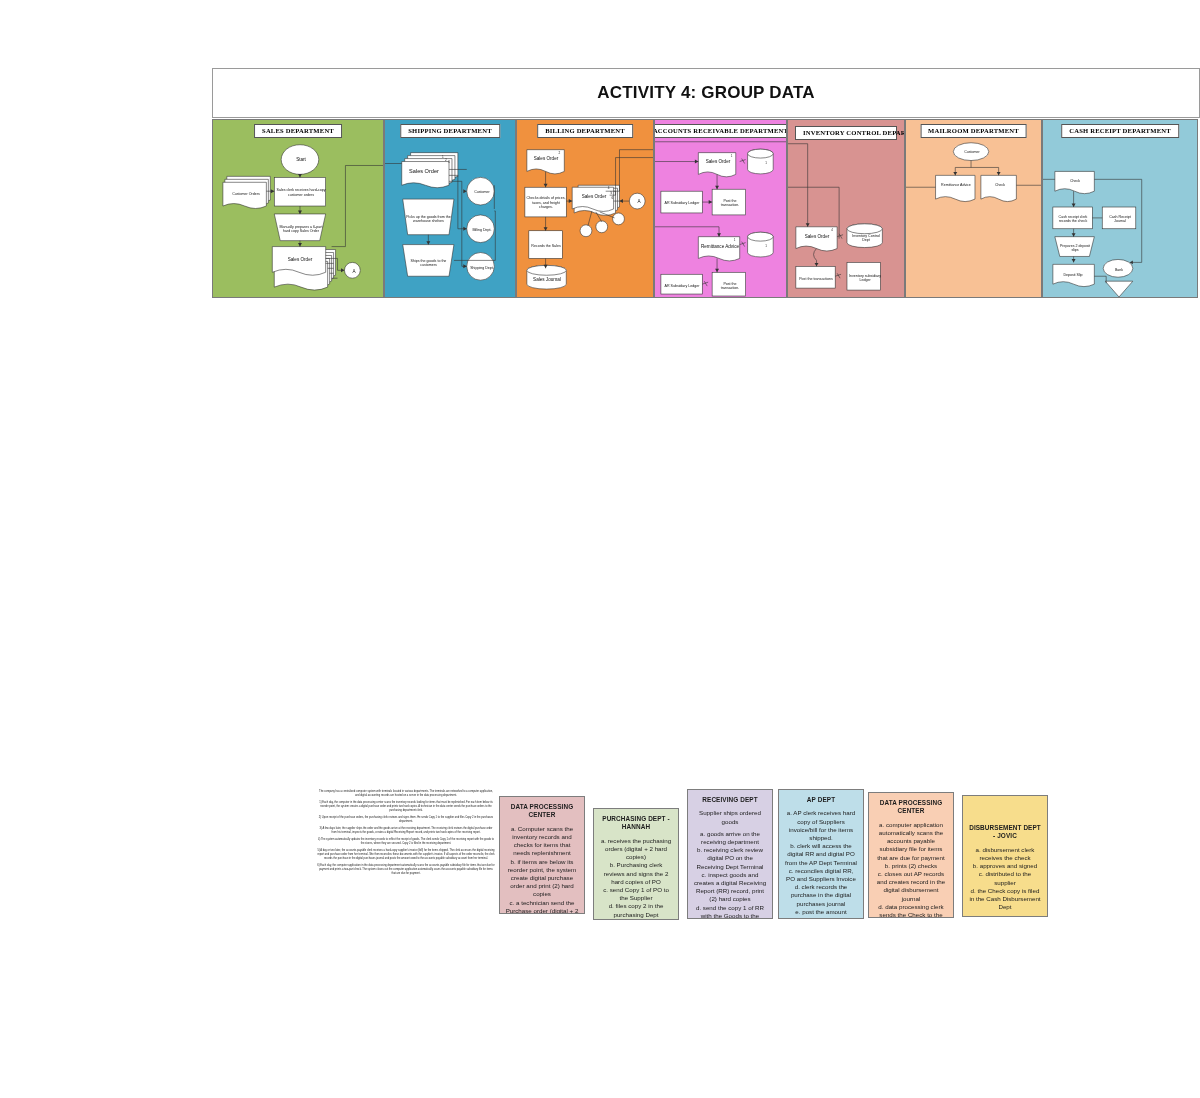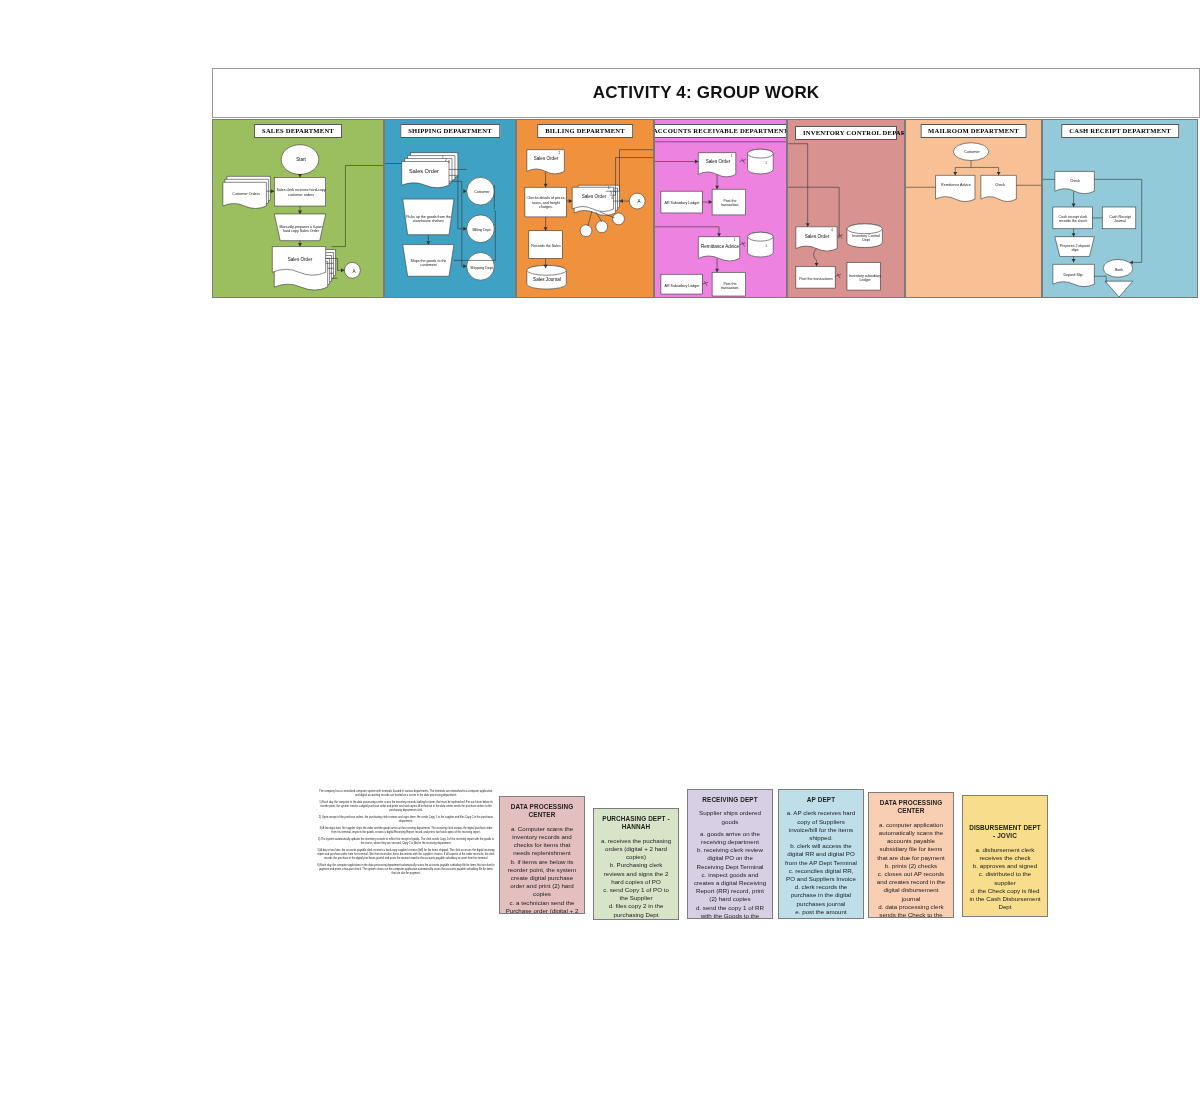--- a/index.html
+++ b/index.html
@@ -65,21 +65,21 @@
     font-weight:bold;font-size:6.4px;display:block;margin-bottom:5px;
     letter-spacing:.1px;
   }
   .note-card .note-sub{display:block;margin-bottom:4px;}
   .note-card .note-line{display:block;}
 </style>
 </head>
 <body>
 
 <div id="title-banner">
-  <span class="title-text">ACTIVITY 4: GROUP WORK</span>
+  <span class="title-text">ACTIVITY 4: GROUP DATA</span>
 </div>
 
 <div id="dept-strip">
 
   <div class="dept" style="width:172px;background:#9BBE5F;">
     <div class="dept-header">SALES DEPARTMENT</div>
     <div class="canvas">
       <svg viewBox="0 0 172 179" preserveAspectRatio="none">
         <g fill="#fff" stroke="#333" stroke-width="0.6">
 

